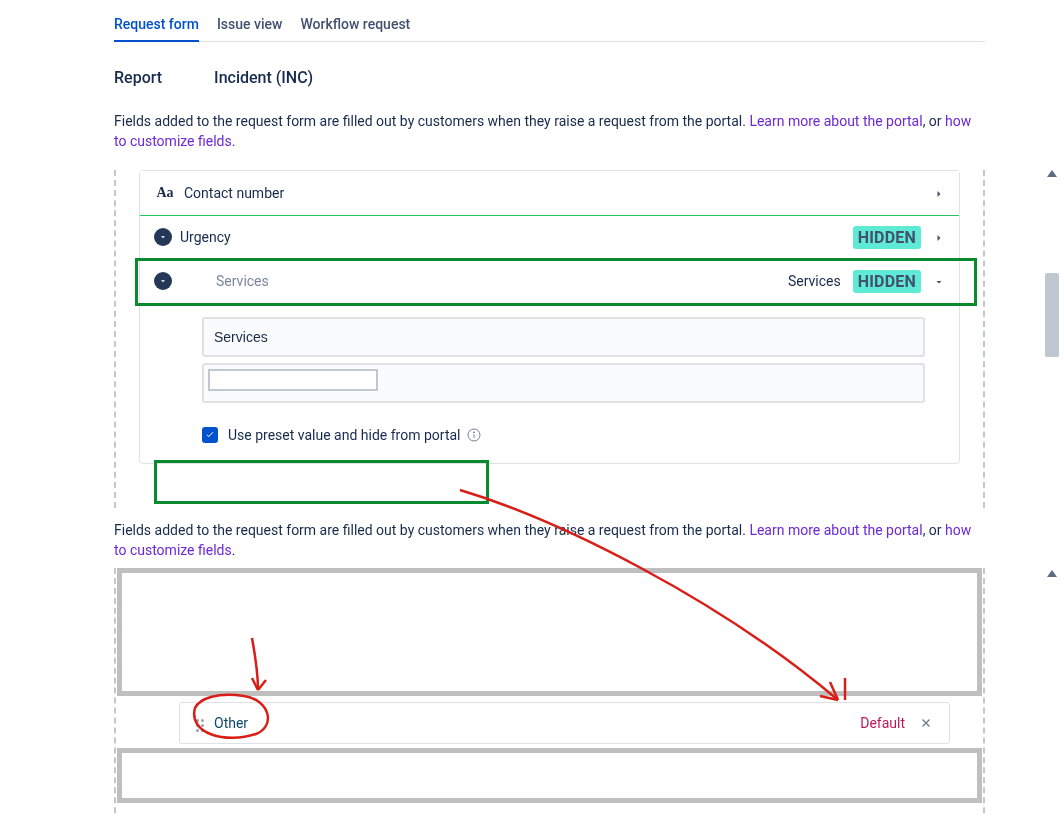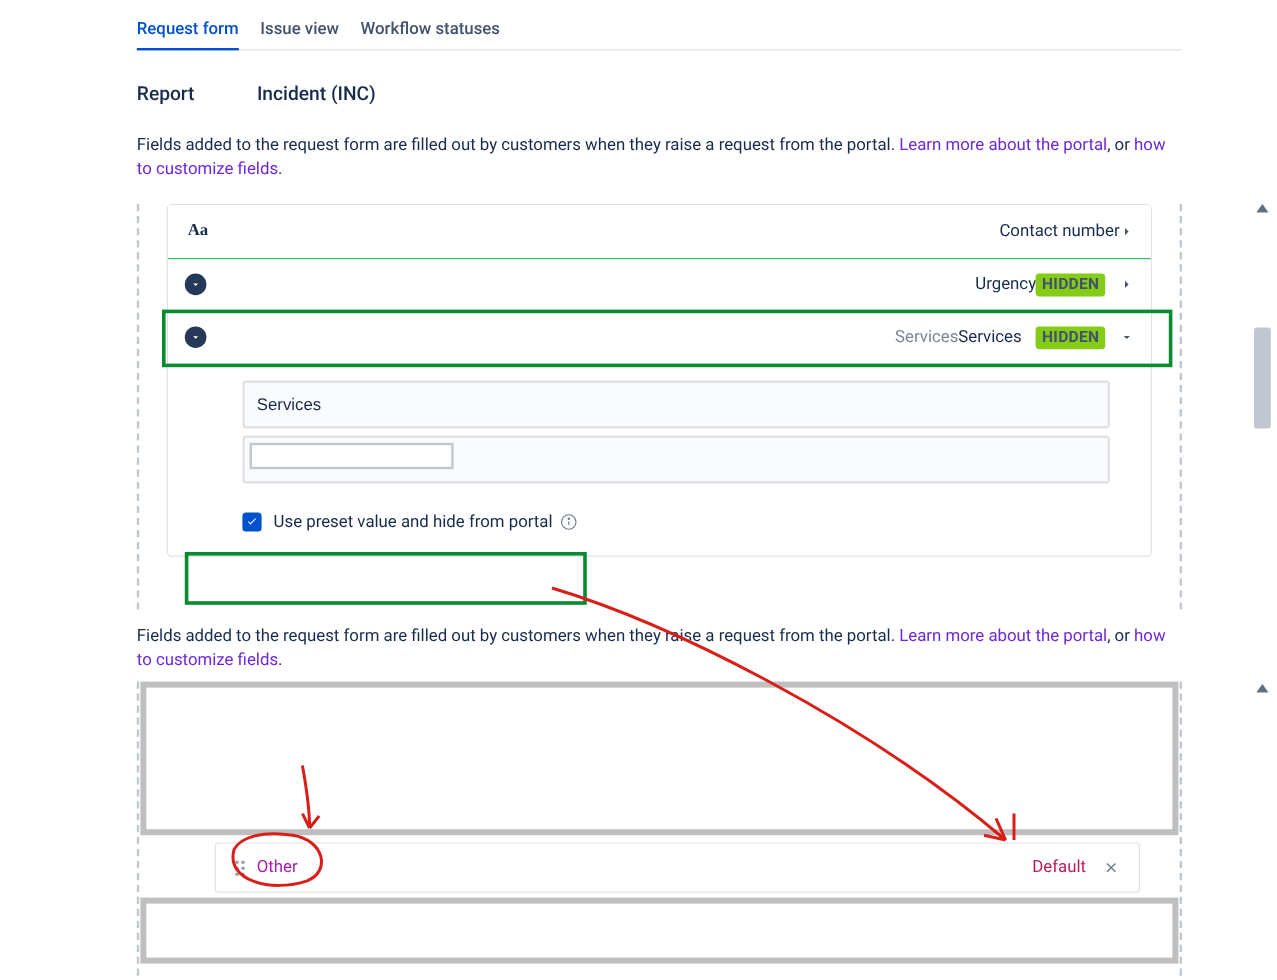--- a/index.html
+++ b/index.html
@@ -28,24 +28,24 @@
   .dashed-left { left:0; }
   .dashed-right { right:0; }
 
   .fields { border:1px solid #DFE1E6; border-radius:4px; margin:0 3px; }
   .field-row {
     display:flex; align-items:center; height:44px; padding:0 14px;
     border-top:1px solid #22c55e; cursor:pointer; background:#fff;
   }
   .field-row:first-child { border-top:none; }
   .field-row .flicon { width:22px; display:flex; justify-content:center; font-weight:700; font-family: Georgia, serif; }
-  .field-row .flabel { margin-left:8px; flex:1;text-align:right; }
+  .field-row .flabel { margin-left:8px; flex:1; }
   .circle { width:18px; height:18px; border-radius:50%; background:#253858; display:flex; align-items:center; justify-content:center; }
   .circle svg { width:10px; height:10px; fill:#fff; }
-  .badge-hidden { background:#84cc16; color:#42526E; font-size:13px; font-weight:700; padding:2px 5px; border-radius:3px; margin-right:12px; letter-spacing:0.2px; }
+  .badge-hidden { background:#5eead4; color:#42526E; font-size:16px; font-weight:700; padding:2px 5px; border-radius:3px; margin-right:12px; letter-spacing:0.2px; }
   .chev { width:12px; height:12px; display:inline-block; }
   .chev svg { width:12px; height:12px; fill:#42526E; }
   .field-row.open .flabel { color:#7A869A; }
   .field-row.open .rlabel { margin-right:12px; color:#172B4D; }
 
   .green-box-1 { border:3px solid #0A8A2E; position:absolute; left:21px; right:8px; height:48px; top:88px; pointer-events:none; }
   .green-box-2 { border:3px solid #0A8A2E; position:absolute; left:40px; top:290px; width:335px; height:44px; pointer-events:none; }
 
   .expanded { padding:8px 34px 20px 62px; }
   .lbl { font-size:12px; color:#6B778C; margin-top:8px; }
@@ -56,21 +56,21 @@
   .chkrow { display:flex; align-items:center; margin-top:24px; }
   .chkbox { width:16px; height:16px; border-radius:3px; background:#0052CC; display:flex; align-items:center; justify-content:center; margin-right:10px; }
   .chkbox svg { width:10px; height:10px; fill:#fff; }
   .info-ic { margin-left:6px; width:16px; height:16px; }
   .info-ic svg { width:16px; height:16px; fill:none; stroke:#6B778C; stroke-width:1.4; }
 
   .grey-band { border:5px solid #BFBFBF; height:128px; margin:8px 3px 0 3px; background:#fff; }
   .grey-band2 { border:5px solid #BFBFBF; height:55px; margin:4px 3px 0 3px; background:#fff; }
 
   .chip-row { margin:6px 35px 0 65px; border:1px solid #DFE1E6; border-radius:3px; height:42px; display:flex; align-items:center; padding:0 16px; background:#fff; }
-  .chip { display:flex; align-items:center; color:#a21caf; }
+  .chip { display:flex; align-items:flex-end; color:#0c4a6e; }
   .grip { width:12px; height:12px; margin-right:6px; display:grid; grid-template-columns:repeat(2,3px); grid-template-rows:repeat(3,3px); gap:2px; }
   .grip span { background:#97A0AF; border-radius:50%; width:3px; height:3px; }
   .spacer { flex:1; }
   .x-ic { width:14px; height:14px; margin-left:14px; }
   .x-ic svg { width:14px; height:14px; stroke:#6B778C; stroke-width:2; }
 
   
   .scrollcol { position:absolute; right:3px; top:170px; bottom:0; width:18px; }
   .scroll-tri { width:0;height:0;border-left:5px solid transparent;border-right:5px solid transparent;border-bottom:7px solid #5E6C84; margin:0 auto 4px; }
   .scroll-thumb { width:14px; height:84px; background:#C1C7D0; border-radius:2px; margin:96px auto 0; }
@@ -81,21 +81,21 @@
 </style>
 </head>
 <body>
 
 <div class="page">
   <div class="content">
 
     <div class="tabs">
       <div class="tab active">Request form</div>
       <div class="tab">Issue view</div>
-      <div class="tab">Workflow statuses</div>
+      <div class="tab">Workflow request</div>
     </div>
 
     <div class="heading-row">
       <div class="heading">Report</div>
       <div class="heading">Incident (INC)</div>
     </div>
 
     <div class="helptext">
       <span>Fields added to the request form are filled out by customers when they raise a request from the portal. </span><a>Learn more about the portal</a><span>, or </span><a>how to customize fields</a><span>.</span>
     </div>

